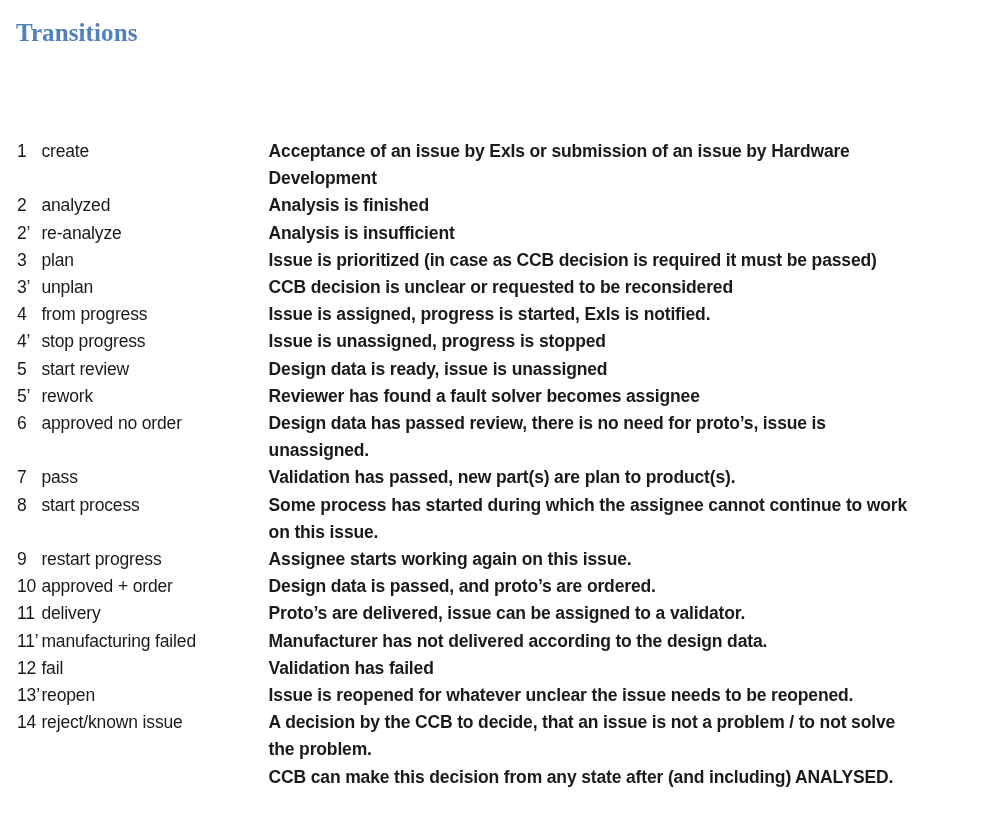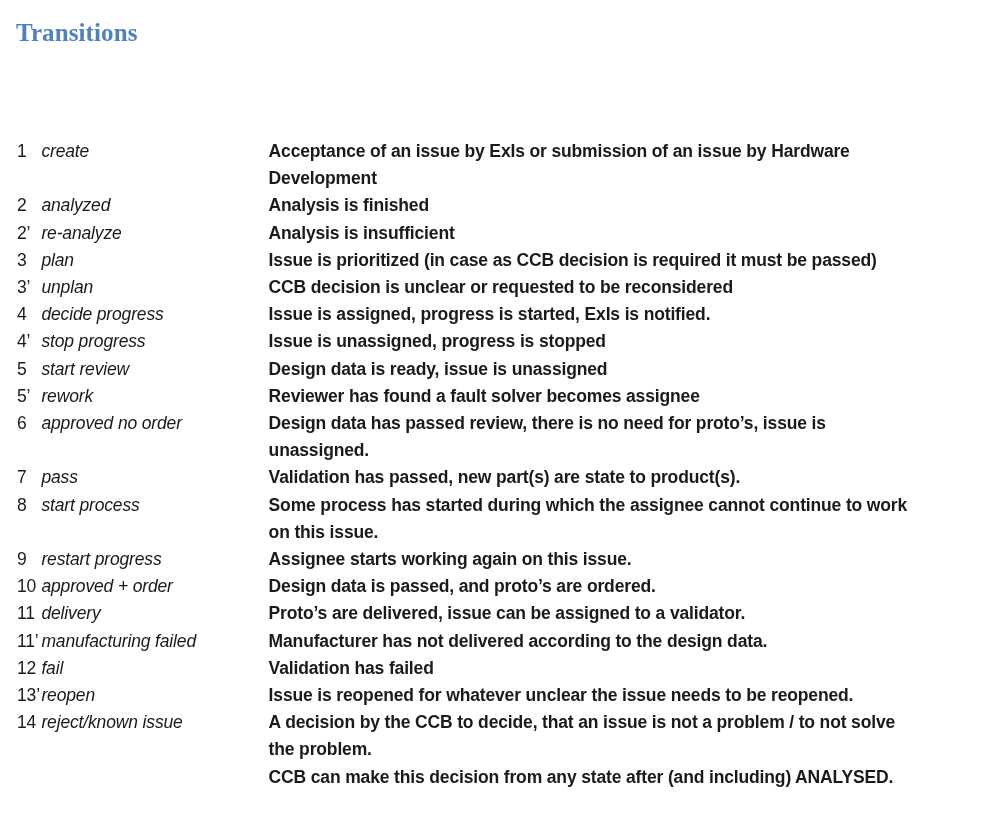--- a/index.html
+++ b/index.html
@@ -71,21 +71,20 @@
   .col-num {
     width: 39px;
     padding-left: 17px !important;
     box-sizing: border-box;
     white-space: nowrap;
   }
   .col-label {
     width: 219px;
     box-sizing: border-box;
     padding-right: 8px !important;
-    font-style: italic;
   }
   .col-desc {
     width: 703px;
     box-sizing: border-box;
     padding-right: 20px !important;
   }
   .desc-line {
     display: block;
     font-weight: bold;
   }
@@ -131,21 +130,21 @@
         </tr>
         <tr>
           <td class="col-num">3’</td>
           <td class="col-label">unplan</td>
           <td class="col-desc">
             <span class="desc-line">CCB decision is unclear or requested to be reconsidered</span>
           </td>
         </tr>
         <tr>
           <td class="col-num">4</td>
-          <td class="col-label">decide progress</td>
+          <td class="col-label">from progress</td>
           <td class="col-desc">
             <span class="desc-line">Issue is assigned, progress is started, ExIs is notified.</span>
           </td>
         </tr>
         <tr>
           <td class="col-num">4’</td>
           <td class="col-label">stop progress</td>
           <td class="col-desc">
             <span class="desc-line">Issue is unassigned, progress is stopped</span>
           </td>
@@ -169,21 +168,21 @@
           <td class="col-label">approved no order</td>
           <td class="col-desc">
             <span class="desc-line">Design data has passed review, there is no need for proto’s, issue is</span>
             <span class="desc-line">unassigned.</span>
           </td>
         </tr>
         <tr>
           <td class="col-num">7</td>
           <td class="col-label">pass</td>
           <td class="col-desc">
-            <span class="desc-line">Validation has passed, new part(s) are state to product(s).</span>
+            <span class="desc-line">Validation has passed, new part(s) are plan to product(s).</span>
           </td>
         </tr>
         <tr>
           <td class="col-num">8</td>
           <td class="col-label">start process</td>
           <td class="col-desc">
             <span class="desc-line">Some process has started during which the assignee cannot continue to work</span>
             <span class="desc-line">on this issue.</span>
           </td>
         </tr>

